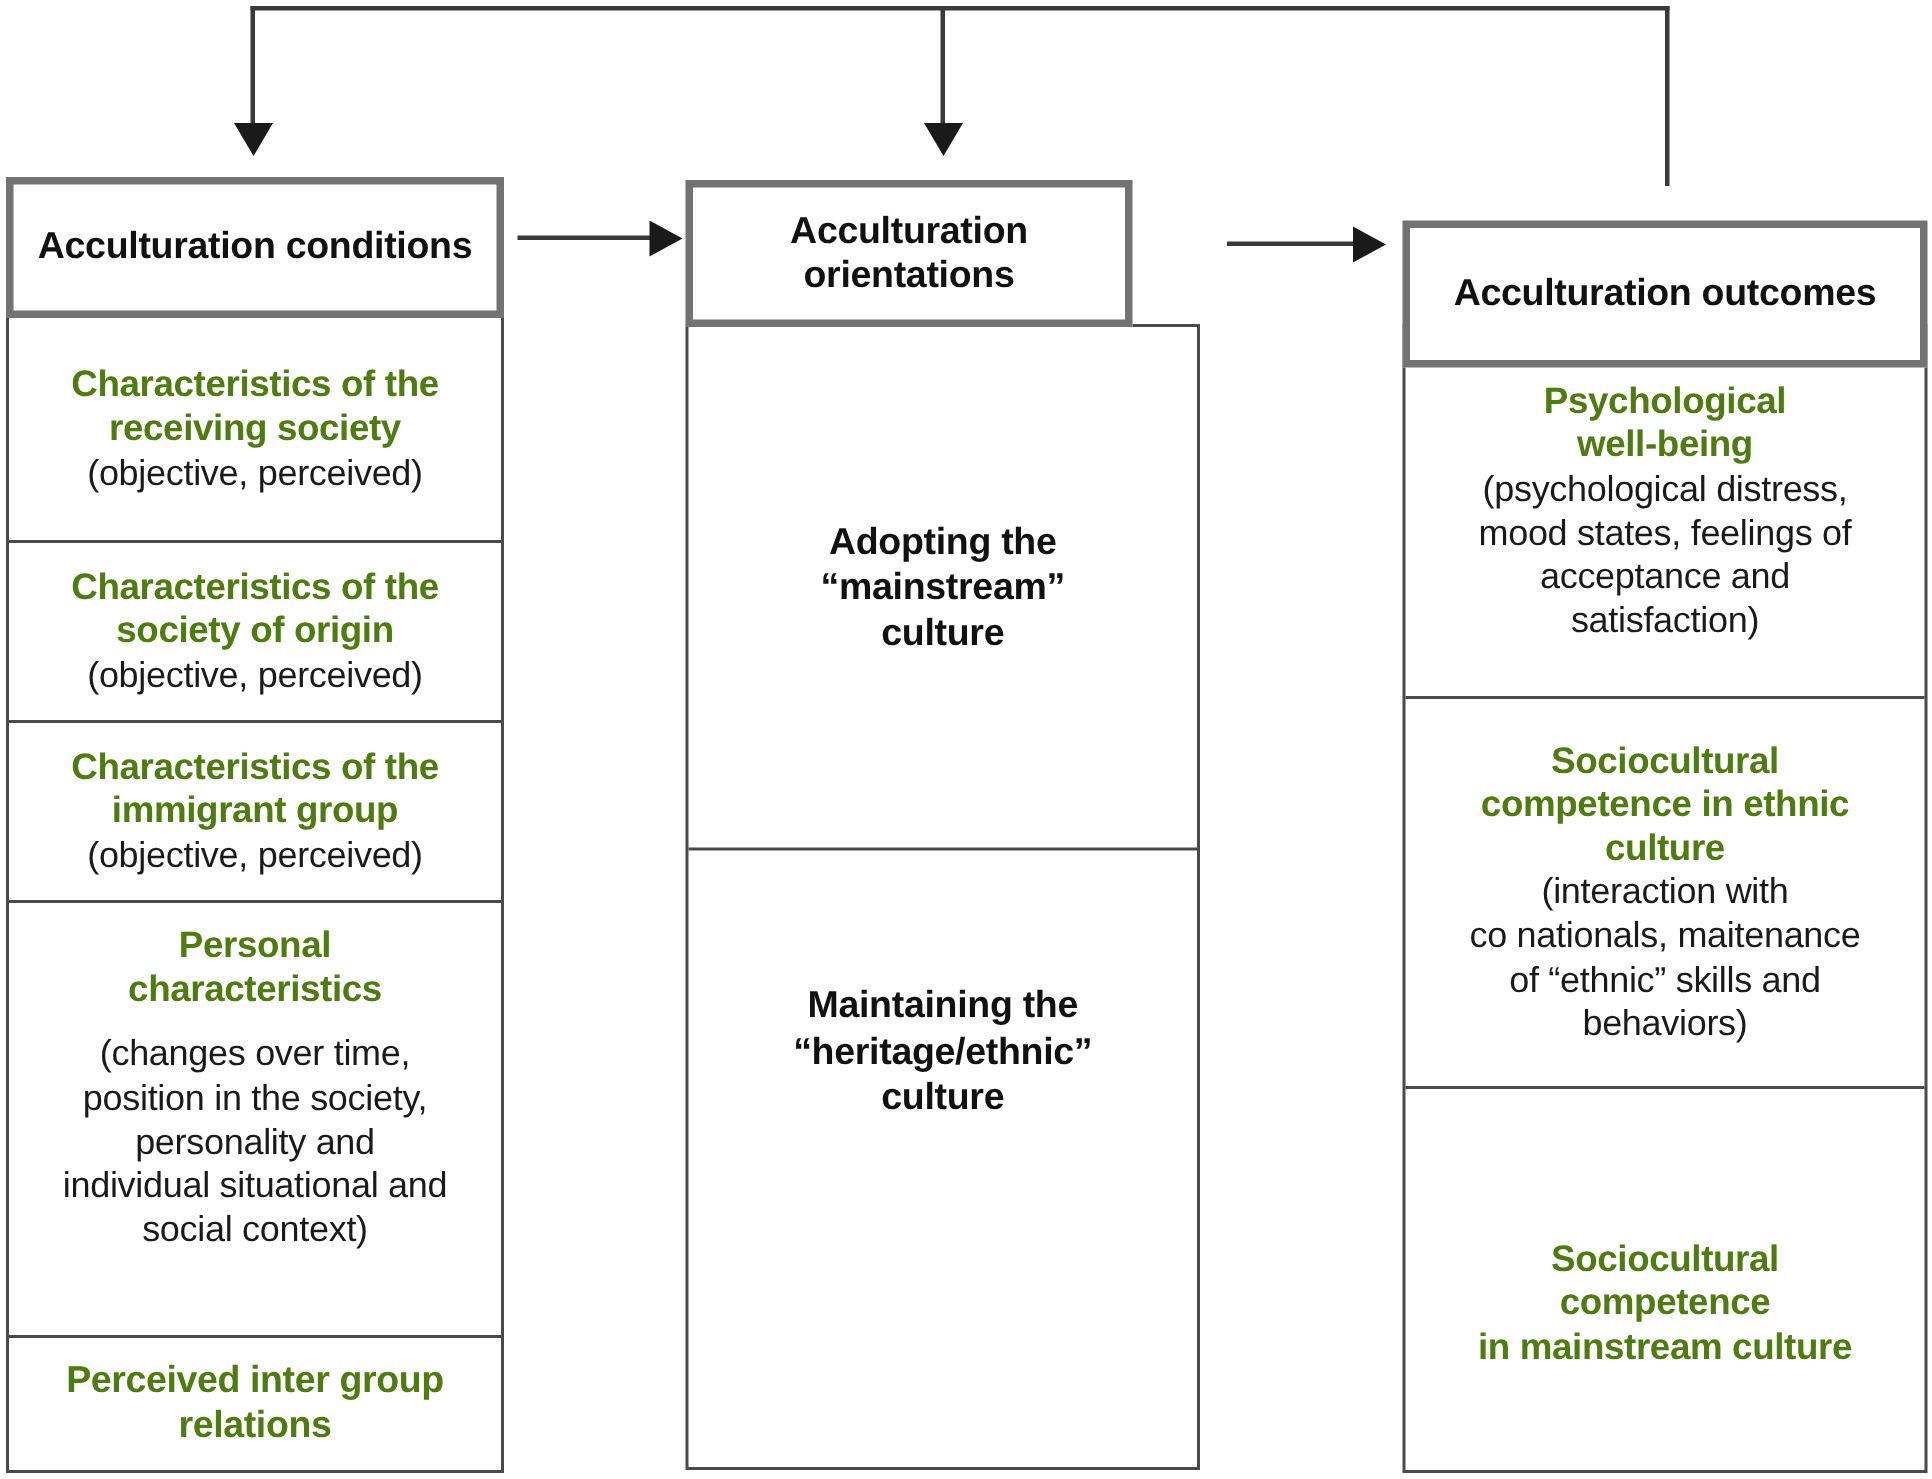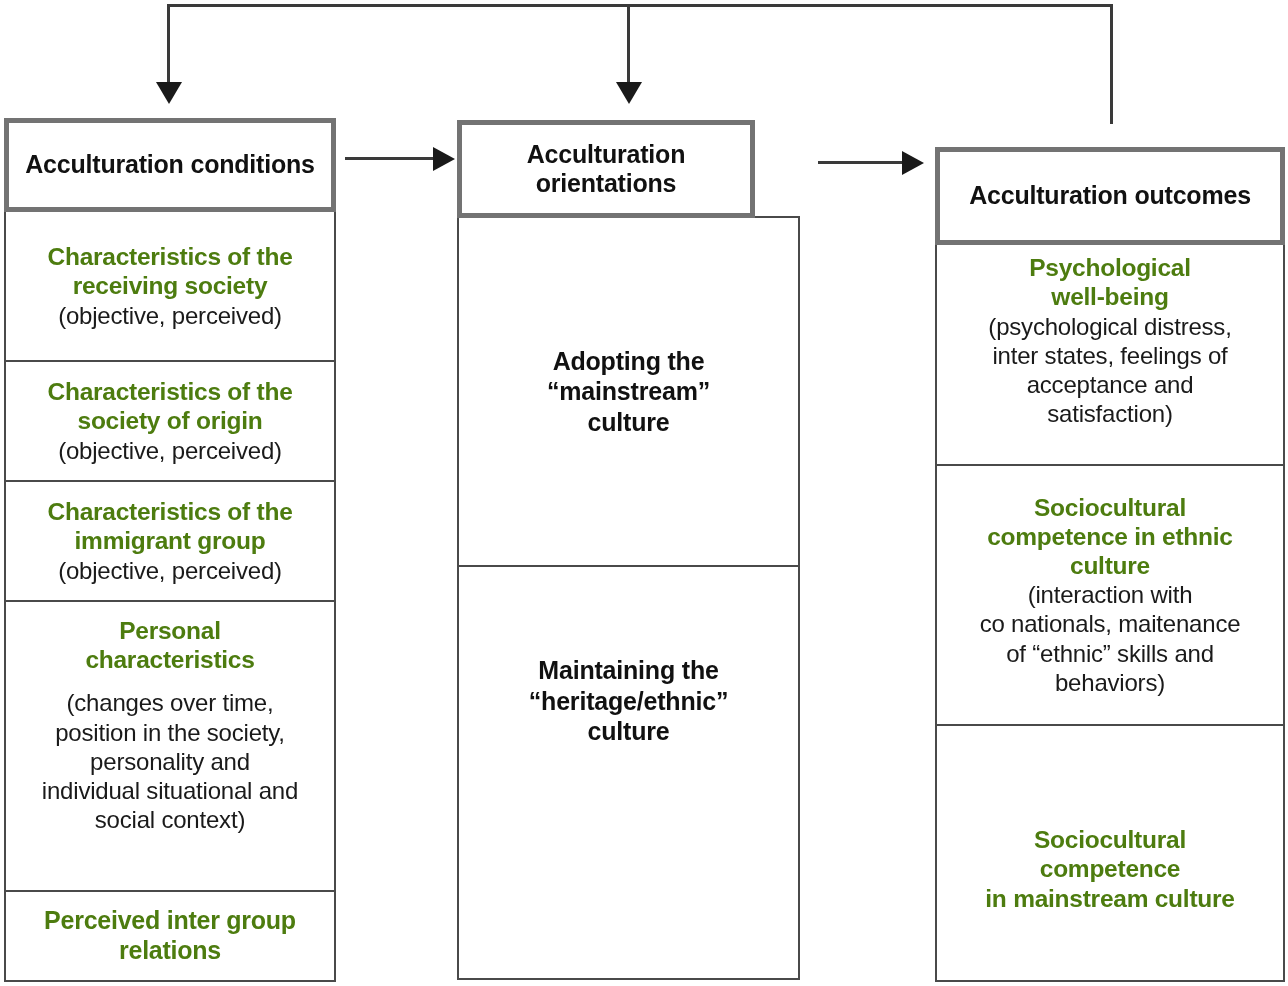--- a/index.html
+++ b/index.html
@@ -225,21 +225,21 @@
 
     <div class="col-header" style="left:0px; top:0px; width:350px; height:98px;margin-top:27px;">Acculturation
 outcomes</div>
 
     <div class="col-body" style="left:0px; top:96px; width:350px; height:766px;">
 
       <div class="cell" style="height:246px;border-radius:16px;">
         <div class="c-title">Psychological
 well-being</div>
         <div class="c-sub">(psychological distress,
-inter states, feelings of
+mood states, feelings of
 acceptance and
 satisfaction)</div>
       </div>
 
       <div class="cell" style="height:260px;">
         <div class="c-title">Sociocultural
 competence in ethnic
 culture</div>
         <div class="c-sub">(interaction with
 co nationals, maitenance

